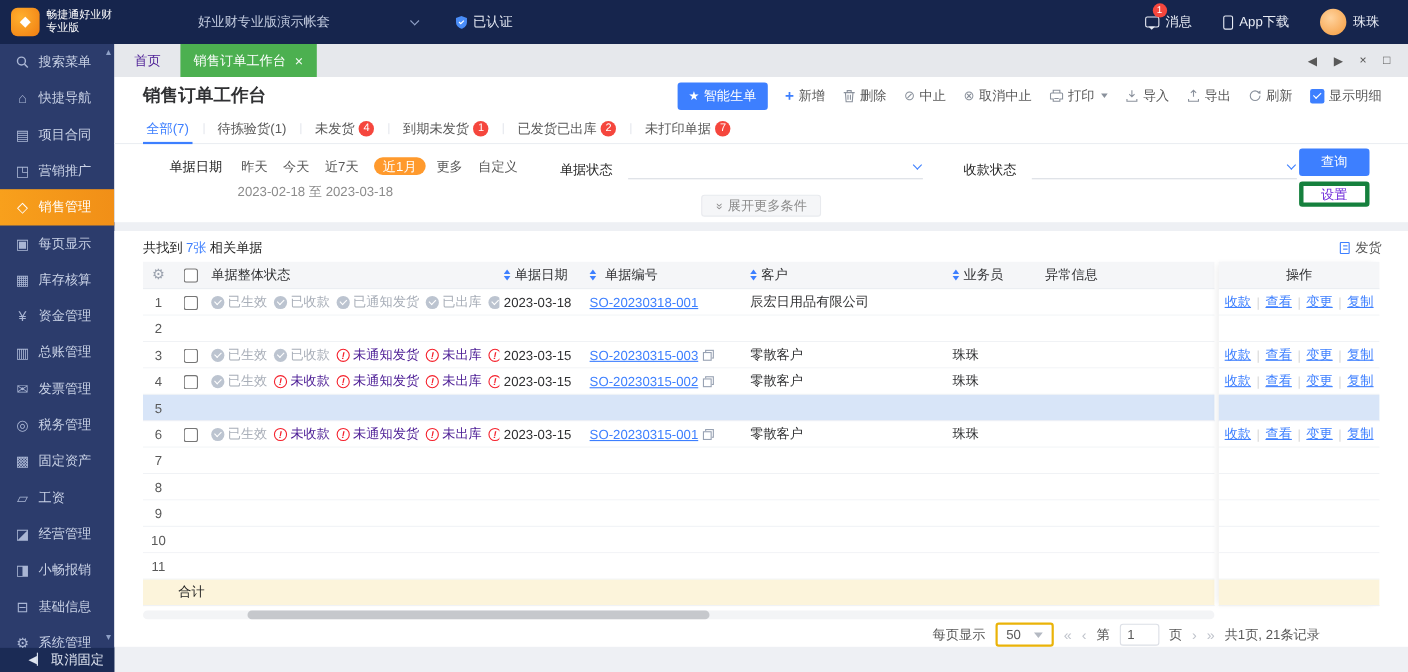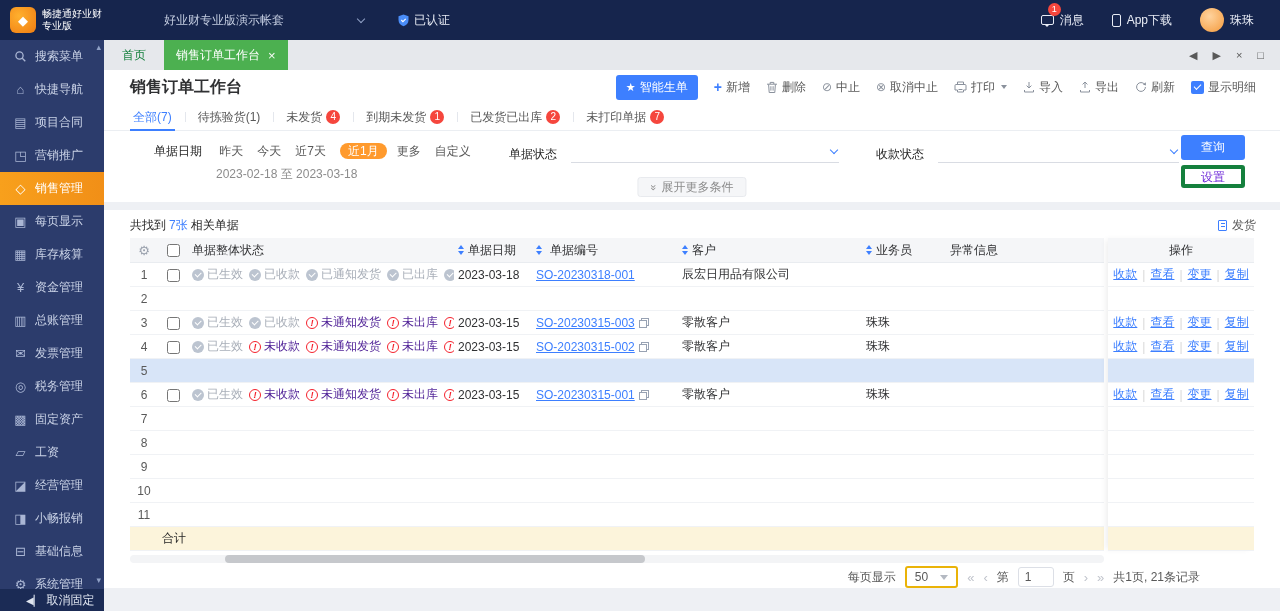--- a/index.html
+++ b/index.html
@@ -4,21 +4,21 @@
 <style>
   *{box-sizing:border-box;margin:0;padding:0}
   html,body{width:1280px;height:611px;overflow:hidden}
   body{font-family:"Liberation Sans","DejaVu Sans",sans-serif;font-size:12px;background:#eef0f4;color:#303133}
   .app{position:relative;width:1280px;height:611px;overflow:hidden}
   
   .topbar{position:absolute;top:0;left:0;right:0;height:40px;background:#16254d;display:flex;align-items:center;color:#e8ecf5;padding-left:10px}
   .brand{display:flex;align-items:center;gap:6px;width:148px}
   .logo-badge{width:26px;height:26px;border-radius:6px;background:radial-gradient(circle at 35% 35%,#ffb02e,#f07d12);color:#fff;display:flex;align-items:center;justify-content:center;font-size:13px;flex:none}
   .brand-text{font-size:10px;line-height:12px;color:#fff;white-space:nowrap}
-  .account-sel{margin-left:6px;width:200px;display:flex;align-items:center;justify-content:space-between;color:#c2cbdf;cursor:pointer}
+  .account-sel{margin-left:22px;width:200px;display:flex;align-items:center;justify-content:space-between;color:#c2cbdf;cursor:pointer}
   .chev{display:inline-block;width:6px;height:6px;border-right:1.4px solid #8fa0c6;border-bottom:1.4px solid #8fa0c6;transform:rotate(45deg);margin-top:-3px}
   .chev.blue{border-color:#3d7fff}
   .verified{display:flex;align-items:center;gap:5px;margin-left:34px}
   .topbar-right{margin-left:auto;display:flex;align-items:center;gap:28px;padding-right:26px}
   .top-item{display:flex;align-items:center;gap:6px;cursor:pointer;position:relative}
   .red-dot{position:absolute;top:-9px;left:7px;background:#f5463d;color:#fff;border-radius:8px;min-width:13px;height:13px;font-size:9px;line-height:13px;text-align:center;padding:0 2px}
   .bubble-icon{width:13px;height:10px;border:1.3px solid #e8ecf5;border-radius:2px;position:relative;display:inline-block}
   .bubble-icon::after{content:"";position:absolute;left:2px;bottom:-6px;border:3px solid transparent;border-top-color:#e8ecf5}
   .phone-icon{width:9px;height:13px;border:1.3px solid #e8ecf5;border-radius:2px;display:inline-block}
   .avatar{width:24px;height:24px;border-radius:50%;background:radial-gradient(circle at 40% 35%,#ffd39e,#f49a3c);flex:none;display:inline-block}
@@ -28,21 +28,21 @@
   .side-icon{width:15px;text-align:center;font-size:13px;color:#aab6d4;flex:none;display:inline-flex;justify-content:center}
   .side-item.active{background:linear-gradient(90deg,#f8a01c,#f18f17);color:#fff}
   .side-item.active .side-icon{color:#fff}
   .scroll-up,.scroll-dn{position:absolute;right:3px;color:#8fa0c6;font-size:9px;cursor:pointer}
   .scroll-up{top:2px}.scroll-dn{bottom:26px}
   .unpin{position:absolute;bottom:0;left:0;right:0;height:22px;background:#1b2b55;color:#dfe5f0;display:flex;align-items:center;gap:5px;padding-left:26px;cursor:pointer}
   .unpin-icon{font-size:10px}
   
   .main{position:absolute;left:104px;top:40px;right:0;bottom:0}
   .wtabs{position:absolute;left:0;right:0;top:0;height:30px;background:#e6e8ec;display:flex;align-items:center}
-  .wtab{height:30px;display:flex;align-items:center;padding:0 18px;color:#15803d;cursor:pointer}
+  .wtab{height:30px;display:flex;align-items:center;padding:0 18px;color:#4c1d95;cursor:pointer}
   .wtab.active{background:#4cb050;color:#fff;padding:0 12px;gap:8px}
   .tab-close{font-size:13px;opacity:.95;cursor:pointer}
   .wtab-controls{margin-left:auto;display:flex;align-items:center;gap:15px;padding-right:16px;color:#595959;font-size:11px}
   .wtab-controls span{cursor:pointer}
   .head-block{position:absolute;left:0;right:0;top:30px;height:132px;background:#fff}
   .page-head{display:flex;align-items:center;height:34px;padding:0 24px 0 26px}
   .page-title{font-size:16px;font-weight:bold;color:#303133}
   .toolbar{margin-left:auto;display:flex;align-items:center;gap:16px;color:#595959}
   .tb-item{display:flex;align-items:center;gap:4px;cursor:pointer;white-space:nowrap}
   .tb-primary{background:#3d7fff;color:#fff;border-radius:3px;height:25px;padding:0 10px}

